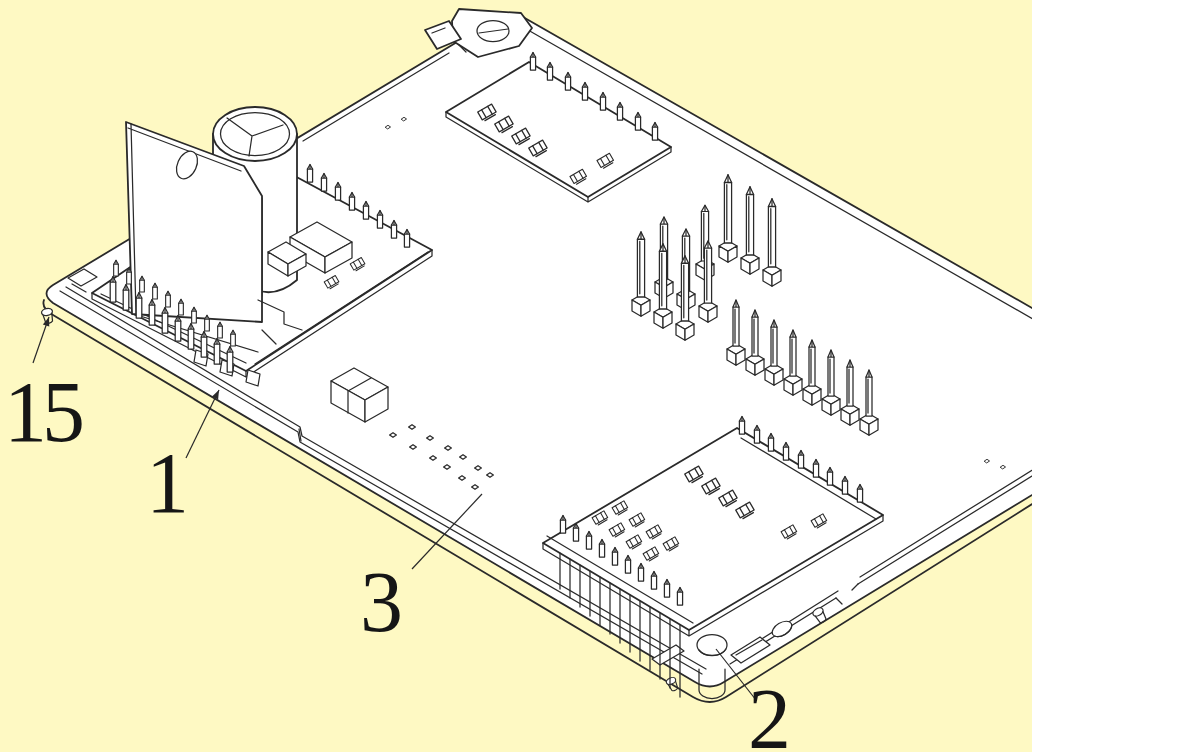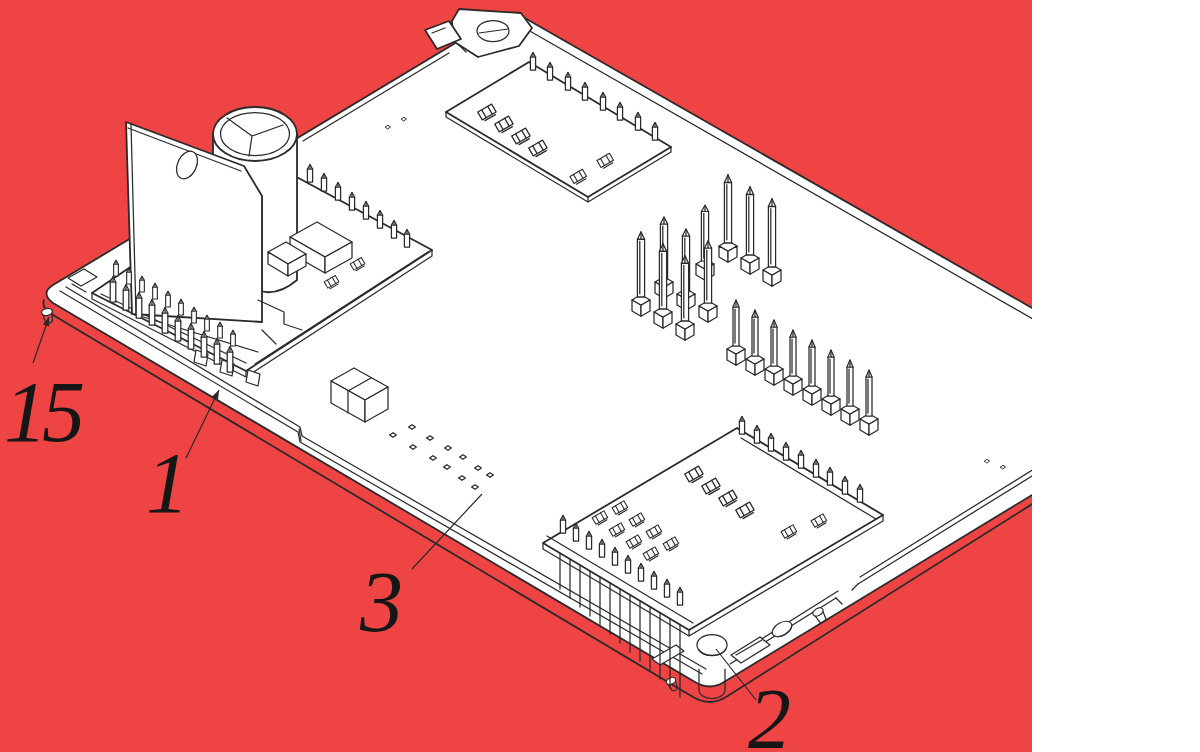--- a/index.html
+++ b/index.html
@@ -1,17 +1,17 @@
 <!DOCTYPE html>
 <html><head>
 <meta charset="utf-8">
 <style>
   html,body{margin:0;padding:0;background:#ffffff;}
-  .canvas{position:relative;width:1032px;height:752px;background:#ef4444;overflow:hidden;
-          font-family:"Liberation Serif","DejaVu Serif",serif;font-style:italic;}
+  .canvas{position:relative;width:1032px;height:752px;background:#fef9c3;overflow:hidden;
+          font-family:"Liberation Serif","DejaVu Serif",serif;}
   svg{display:block}
   svg *{vector-effect:none}
   .ln   {stroke:#2a2a2a;stroke-width:1.8;fill:none;stroke-linecap:round;stroke-linejoin:round;}
   .lnf  {stroke:#2a2a2a;stroke-width:1.8;fill:#ffffff;stroke-linecap:round;stroke-linejoin:round;}
   .thin {stroke:#2a2a2a;stroke-width:1.25;fill:none;stroke-linecap:round;stroke-linejoin:round;}
   .thinf{stroke:#2a2a2a;stroke-width:1.25;fill:#ffffff;stroke-linecap:round;stroke-linejoin:round;}
   .leader{stroke:#2a2a2a;stroke-width:1.2;fill:none;}
   .arrow{fill:#2a2a2a;stroke:none;}
   .ref{fill:#161616;font-size:86px;font-family:"Liberation Serif","DejaVu Serif",serif;}
 </style>

